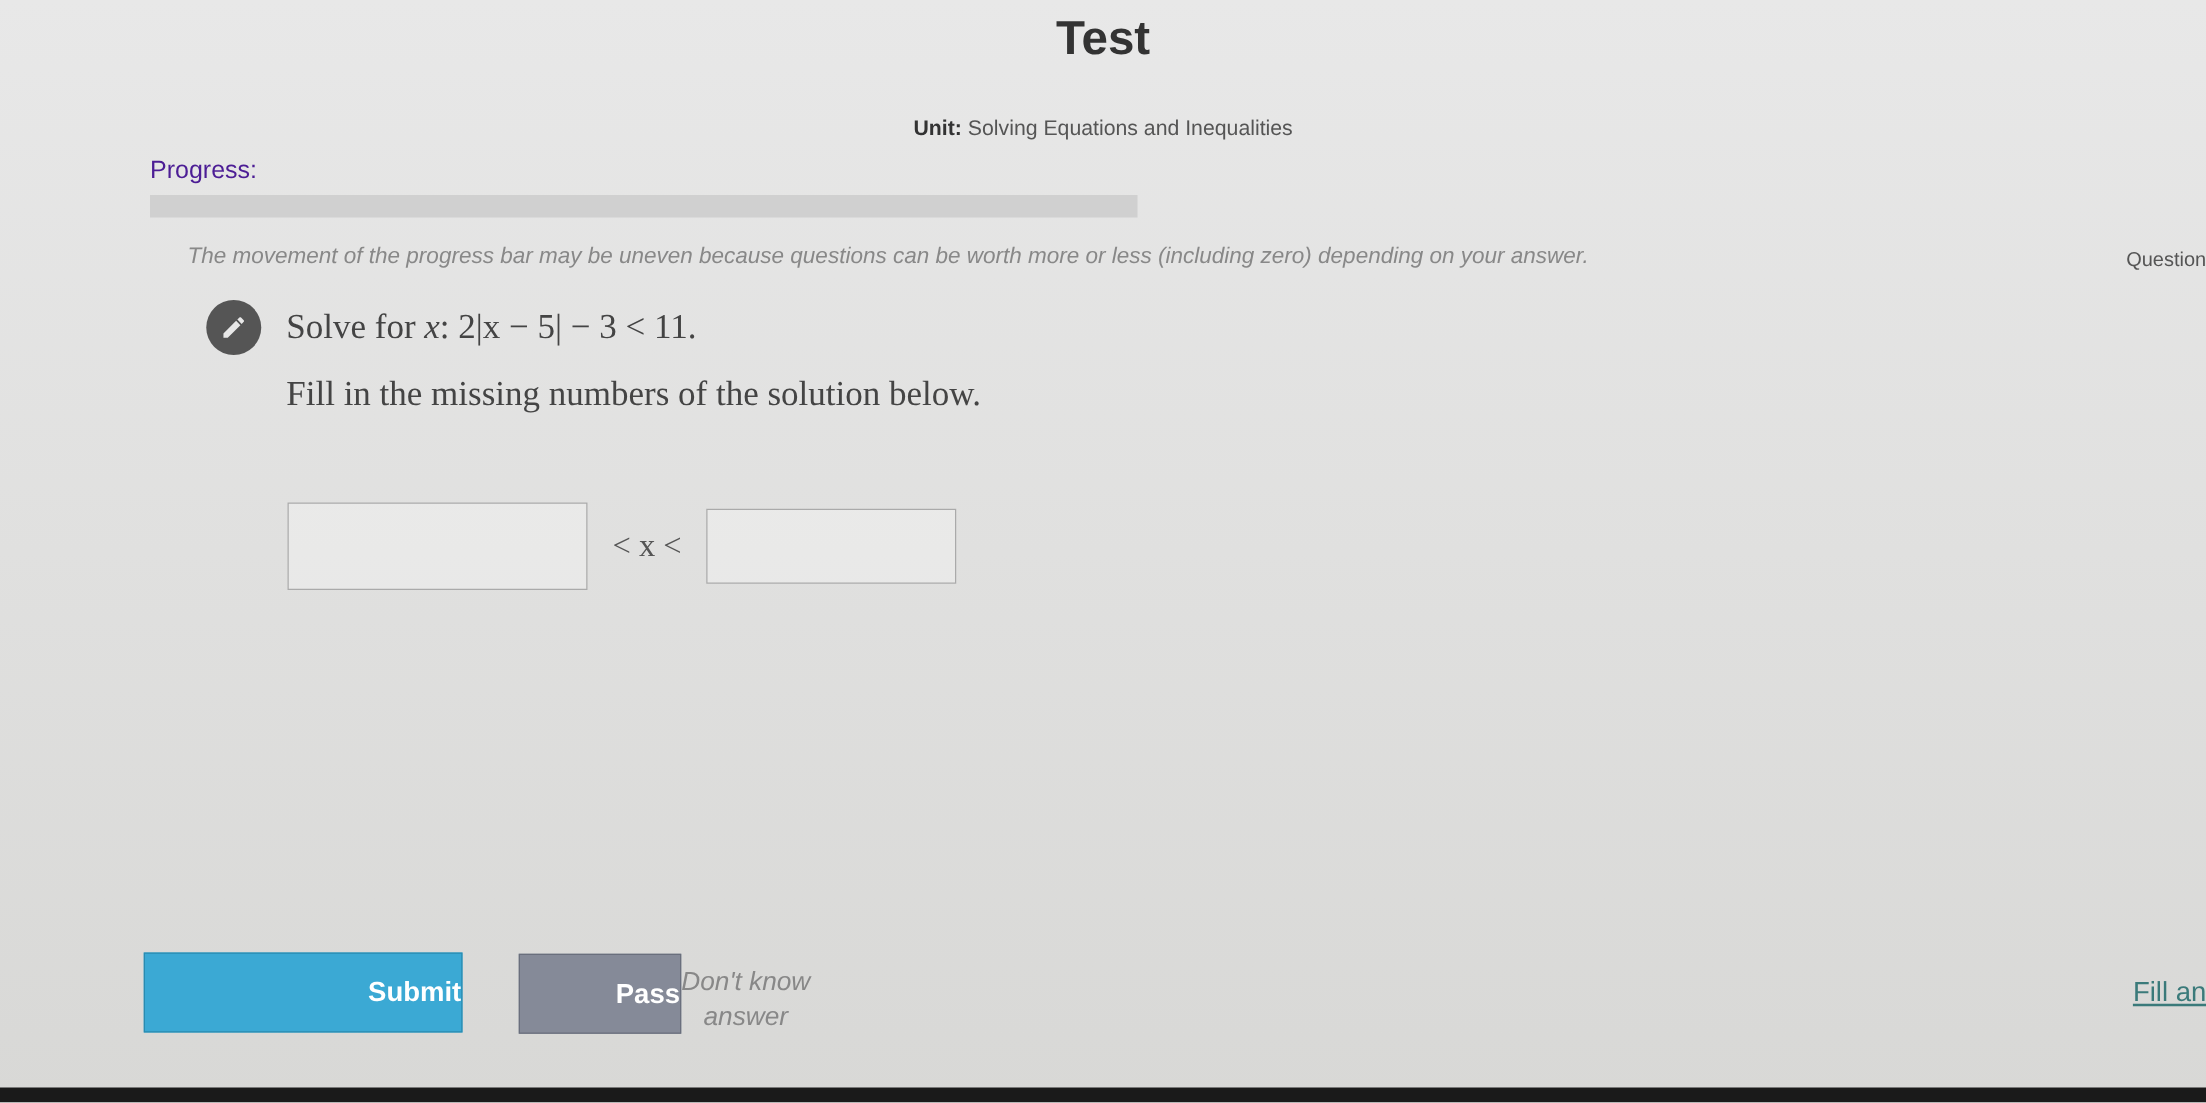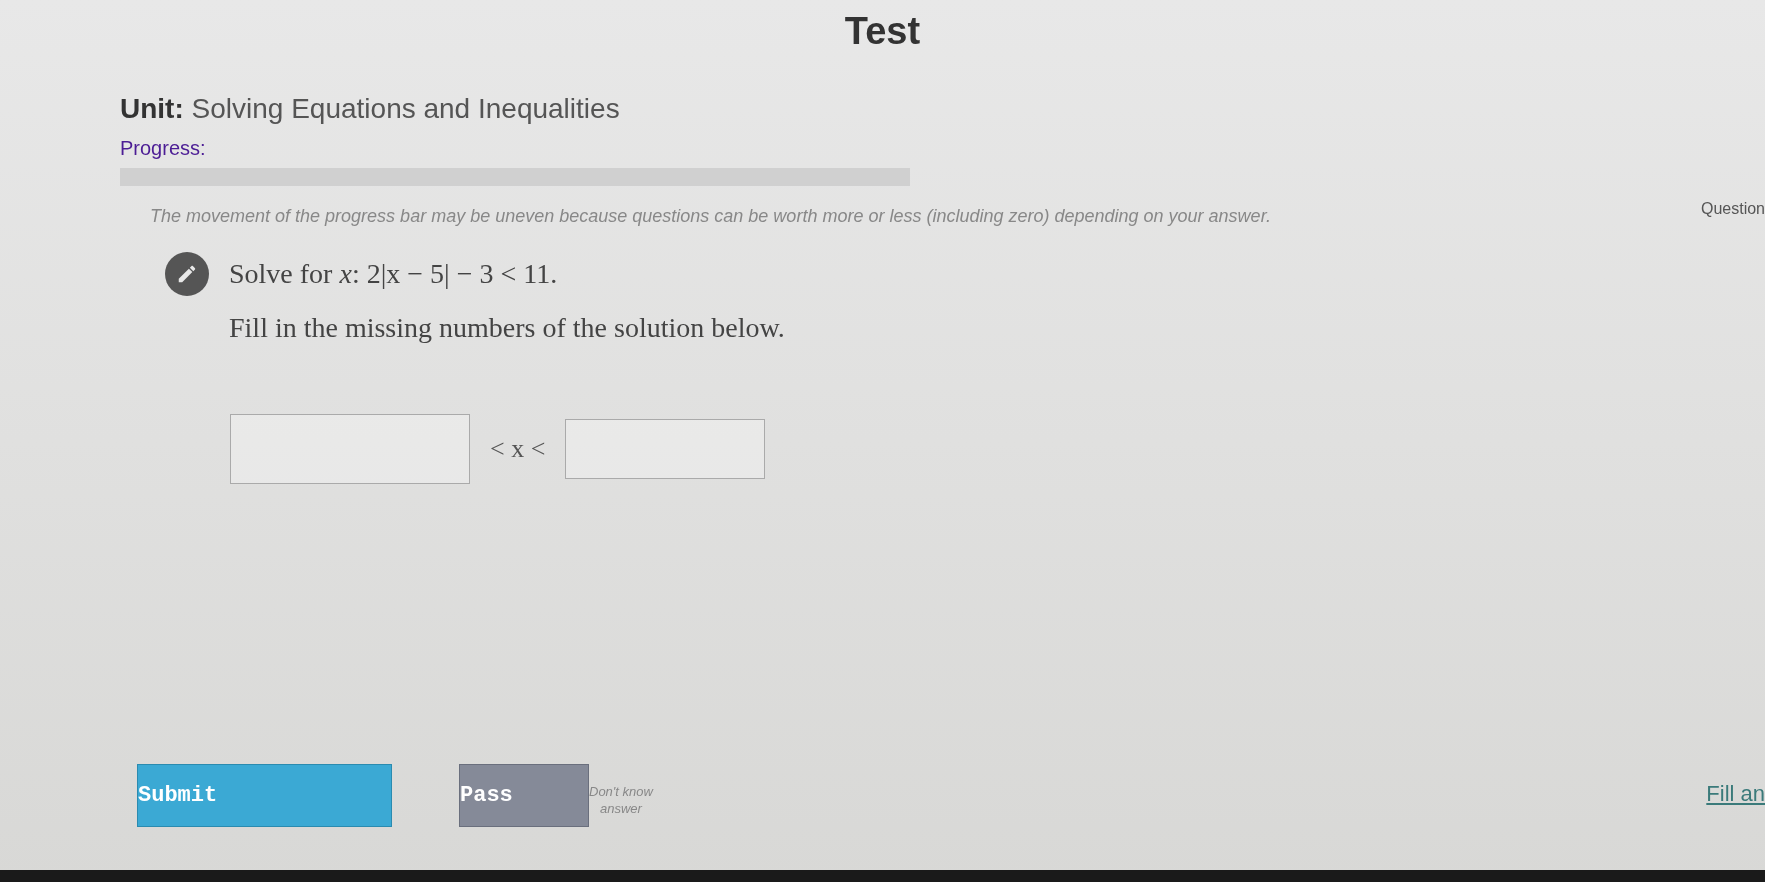--- a/index.html
+++ b/index.html
@@ -19,23 +19,24 @@
       text-align: center;
       font-size: 38px;
       font-weight: bold;
       color: #333;
       padding-top: 10px;
     }
     .content {
       padding: 40px 120px 0 120px;
     }
     .unit-line {
-      font-size: 28px;
+      font-size: 17px;
       color: #555;
       margin-bottom: 12px;
+      text-align: center;
     }
     .unit-label {
       font-weight: bold;
       color: #333;
     }
     .progress-label {
       font-size: 20px;
       color: #4c1d95;
       margin-bottom: 8px;
     }
@@ -133,41 +134,40 @@
       gap: 45px;
       align-items: flex-start;
     }
     .btn {
       border: none;
       color: #fff;
       font-size: 22px;
       font-weight: bold;
       padding: 18px 0;
       cursor: pointer;
-      font-family: Liberation Mono, monospace;
-      text-align: left;
-      margin-left: 22px;
+      font-family: Liberation Sans, sans-serif;
+      text-align: right;
     }
     .btn-submit {
       background: #3ba9d4;
       width: 255px;
       border: 1px solid #2a8bb0;
     }
     .btn-pass-wrap {
       display: flex;
       flex-direction: row;
       align-items: center;
     }
     .btn-pass {
       background: #858a98;
       width: 130px;
       border: 1px solid #6a6f7d;
     }
     .dont-know {
-      font-size: 13px;
+      font-size: 21px;
       font-style: italic;
       color: #888;
       text-align: center;
       margin-top: 10px;
       line-height: 1.3;
     }
     .save-link {
       position: absolute;
       right: 0;
       bottom: 75px;

